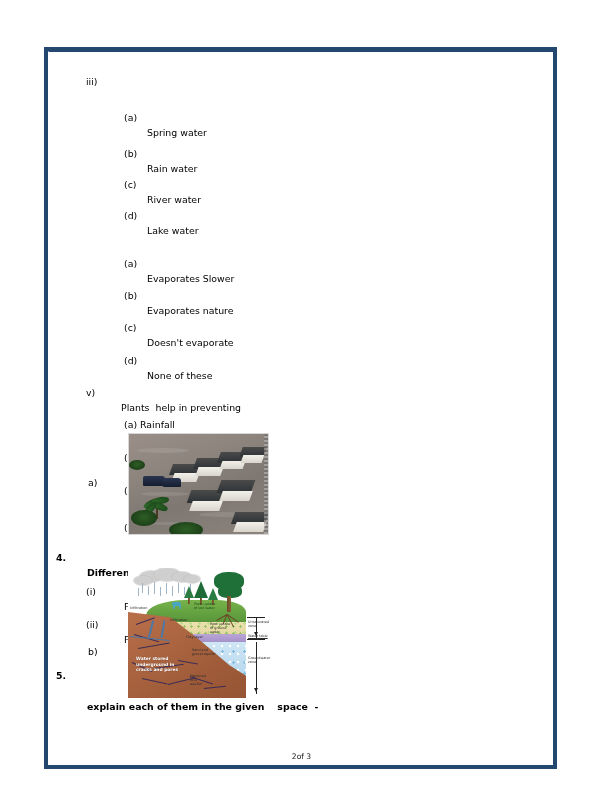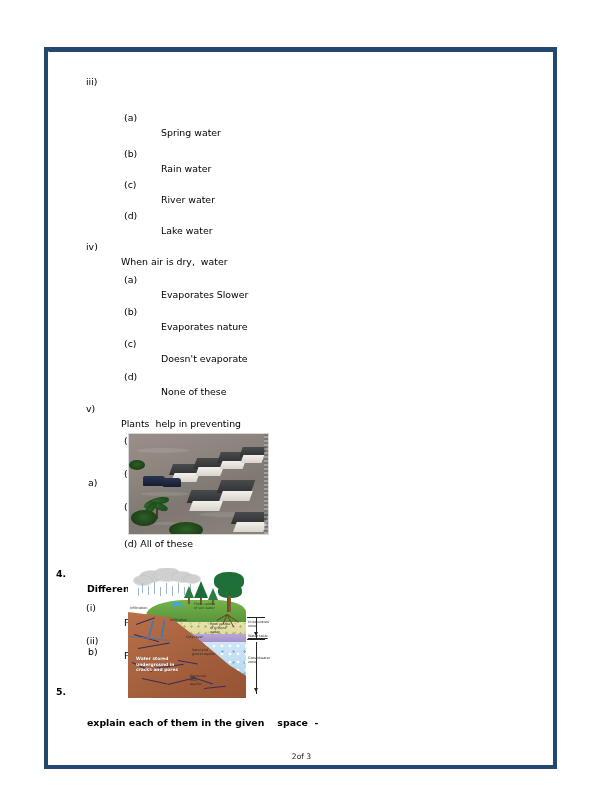--- a/index.html
+++ b/index.html
@@ -69,21 +69,21 @@
     white-space: pre;
   }
   .bold { font-weight: bold; }
 
   
   .x-num   { left: 7px; }     
   .x-roman { left: 37px; }    
   .x-rom2  { left: 37px; }    
   .x-qtext { left: 72px; }    
   .x-opt   { left: 75px; }    
-  .x-optxt { left: 112px; }   
+  .x-optxt { left: 98px; }   
   .x-btext { left: 38px; }    
   .x-lbl   { left: 75px; }    
 
   
   .pic-label {
     position: absolute;
     font-size: 9.4px;
     color: #000;
   }
   .picture {
@@ -298,24 +298,20 @@
       </div>
       <div class="row" style="top:61px;height:16px">
         <span class="marker x-opt">(c)</span>
         <span class="txt x-optxt">River water</span>
       </div>
       <div class="row" style="top:76px;height:16px">
         <span class="marker x-opt">(d)</span>
         <span class="txt x-optxt">Lake water</span>
       </div>
 
-      <div class="row" style="top:91px;height:16px">
-        <span class="marker x-rom2">iv)</span>
-        <span class="txt x-qtext">When air is dry,  water</span>
-      </div>
       <div class="row" style="top:108px;height:16px">
         <span class="marker x-opt">(a)</span>
         <span class="txt x-optxt">Evaporates Slower</span>
       </div>
       <div class="row" style="top:124px;height:16px">
         <span class="marker x-opt">(b)</span>
         <span class="txt x-optxt">Evaporates nature</span>
       </div>
       <div class="row" style="top:140px;height:16px">
         <span class="marker x-opt">(c)</span>

